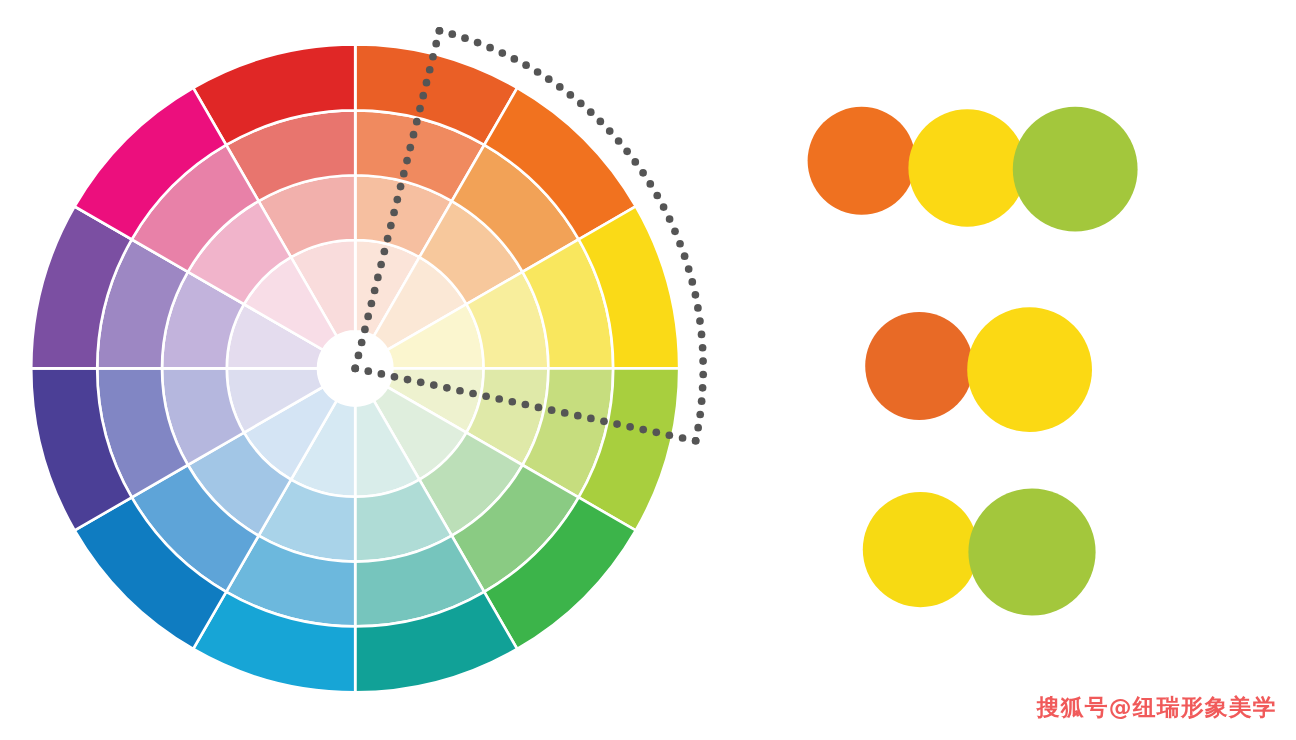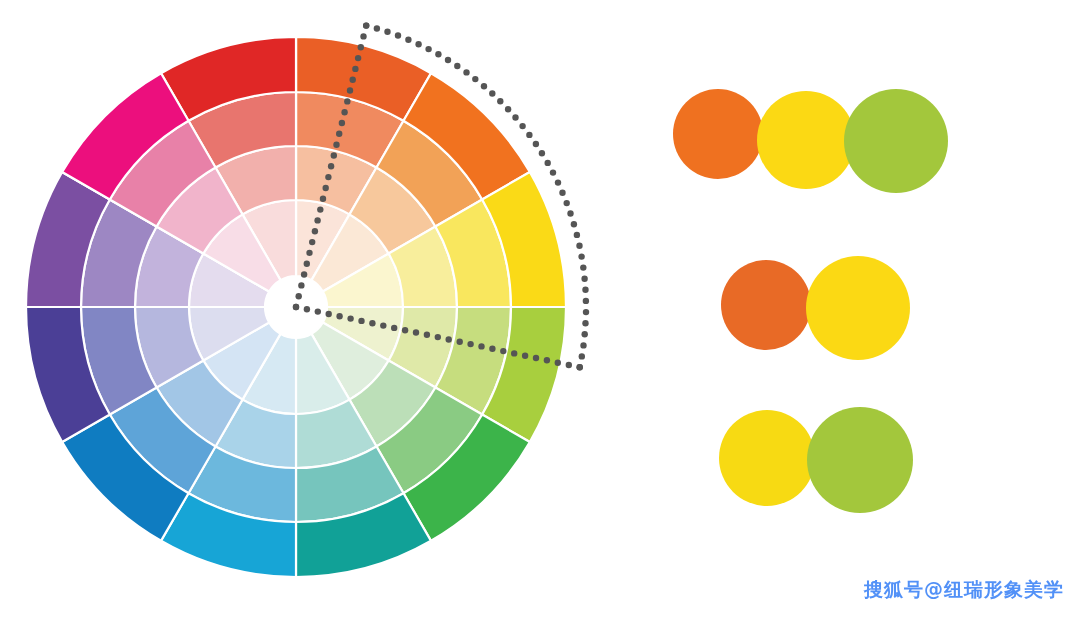--- a/index.html
+++ b/index.html
@@ -5,21 +5,21 @@
   html,body{margin:0;padding:0;}
   body{
     width:1080px;height:617px;background:#ffffff;overflow:hidden;position:relative;
     font-family:"Liberation Sans","DejaVu Sans",sans-serif;
   }
   #stage{position:absolute;left:0;top:0;width:1080px;height:617px;}
   svg{display:block;}
   .wm{
     position:absolute;right:16px;bottom:14px;
     font-family:"DejaVu Sans","Liberation Sans",sans-serif;
-    font-size:19px;letter-spacing:1px;color:#3b82f6;font-weight:700;
+    font-size:19px;letter-spacing:1px;color:#ef4444;font-weight:700;
     opacity:.88;white-space:nowrap;
     text-shadow:0 0 1px rgba(255,255,255,.9);
   }
 </style>
 </head>
 <body>
 
 <div id="stage">
   <svg id="art" width="1080" height="617" viewBox="0 0 1080 617">
     <rect x="0" y="0" width="1080" height="617" fill="#ffffff"></rect>

